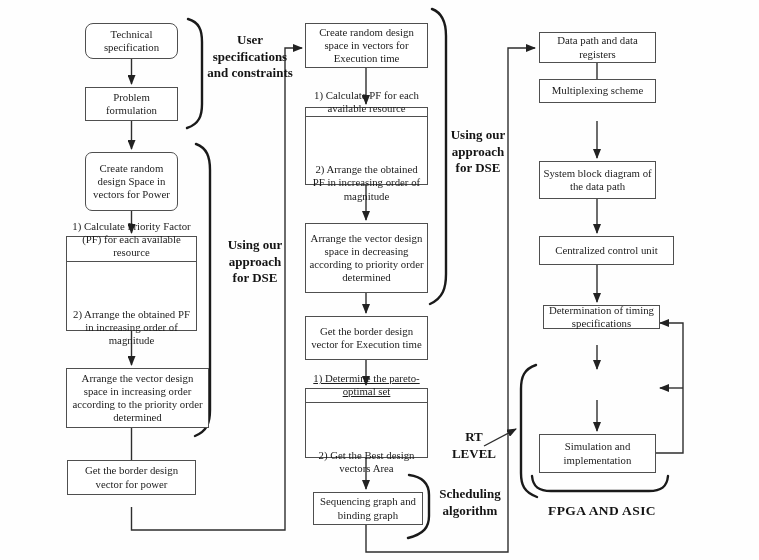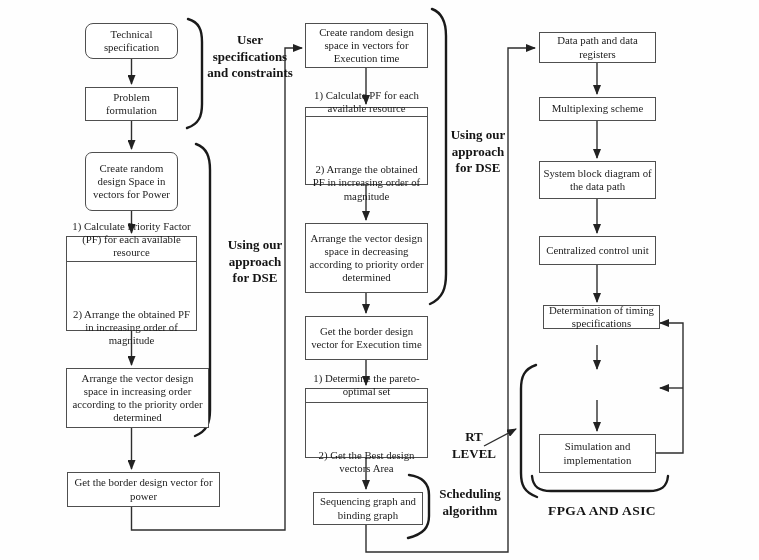--- a/index.html
+++ b/index.html
@@ -62,39 +62,39 @@
   </svg>
 
   <div class="box" style="left:85px;top:23px;width:93px;height:36px;border-radius:8px;">Technical specification</div>
   <div class="box" style="left:85px;top:87px;width:93px;height:34px;text-align:center;">Problem formulation</div>
   <div class="box" style="left:85px;top:152px;width:93px;height:59px;border-radius:7px;">Create random design Space in vectors for Power</div>
   <div class="box split" style="left:66px;top:236px;width:131px;height:95px;">
     <div class="cell fixed" style="height:44px;">1) Calculate Priority Factor (PF) for each available resource</div>
     <div class="cell">2) Arrange the obtained PF in increasing order of magnitude</div>
   </div>
   <div class="box" style="left:66px;top:368px;width:143px;height:60px;">Arrange the vector design space in increasing order according to the priority order determined</div>
-  <div class="box" style="left:67px;top:472px;width:153px;height:35px;">Get the border design vector for power</div>
+  <div class="box" style="left:67px;top:460px;width:129px;height:35px;">Get the border design vector for power</div>
 
   <div class="box" style="left:305px;top:23px;width:123px;height:45px;">Create random design space in vectors for Execution time</div>
   <div class="box split" style="left:305px;top:107px;width:123px;height:78px;">
     <div class="cell fixed" style="height:30px;">1) Calculate PF for each available resource</div>
     <div class="cell">2) Arrange the obtained PF in increasing order of magnitude</div>
   </div>
   <div class="box" style="left:305px;top:223px;width:123px;height:70px;">Arrange the vector design space in decreasing according to priority order determined</div>
   <div class="box" style="left:305px;top:316px;width:123px;height:44px;">Get the border design vector for Execution time</div>
   <div class="box split" style="left:305px;top:388px;width:123px;height:70px;">
-    <div class="cell fixed" style="height:34px;">1) Determine the pareto-optimal set</div>
+    <div class="cell fixed" style="height:34px;text-decoration:underline;">1) Determine the pareto-optimal set</div>
     <div class="cell">2) Get the Best design vectors Area</div>
   </div>
   <div class="box" style="left:313px;top:492px;width:110px;height:33px;">Sequencing graph and binding graph</div>
 
   <div class="box" style="left:539px;top:32px;width:117px;height:31px;">Data path and data registers</div>
-  <div class="box" style="left:539px;top:97px;width:117px;height:24px;">Multiplexing scheme</div>
+  <div class="box" style="left:539px;top:79px;width:117px;height:24px;">Multiplexing scheme</div>
   <div class="box" style="left:539px;top:161px;width:117px;height:38px;">System block diagram of the data path</div>
-  <div class="box" style="left:539px;top:236px;width:117px;height:29px;">Centralized control unit</div>
+  <div class="box" style="left:539px;top:236px;width:135px;height:29px;">Centralized control unit</div>
   <div class="box" style="left:543px;top:305px;width:117px;height:24px;">Determination of timing specifications</div>
   <div class="box" style="left:539px;top:434px;width:117px;height:39px;">Simulation and implementation</div>
 
   <div class="label" style="left:206px;top:32px;width:88px;">User specifications and constraints</div>
   <div class="label" style="left:219px;top:237px;width:72px;">Using our approach for DSE</div>
   <div class="label" style="left:449px;top:127px;width:58px;">Using our approach for DSE</div>
   <div class="label" style="left:450px;top:429px;width:48px;">RT LEVEL</div>
   <div class="label" style="left:437px;top:486px;width:66px;">Scheduling algorithm</div>
   <div class="label big" style="left:540px;top:502px;width:124px;">FPGA AND ASIC</div>
 

